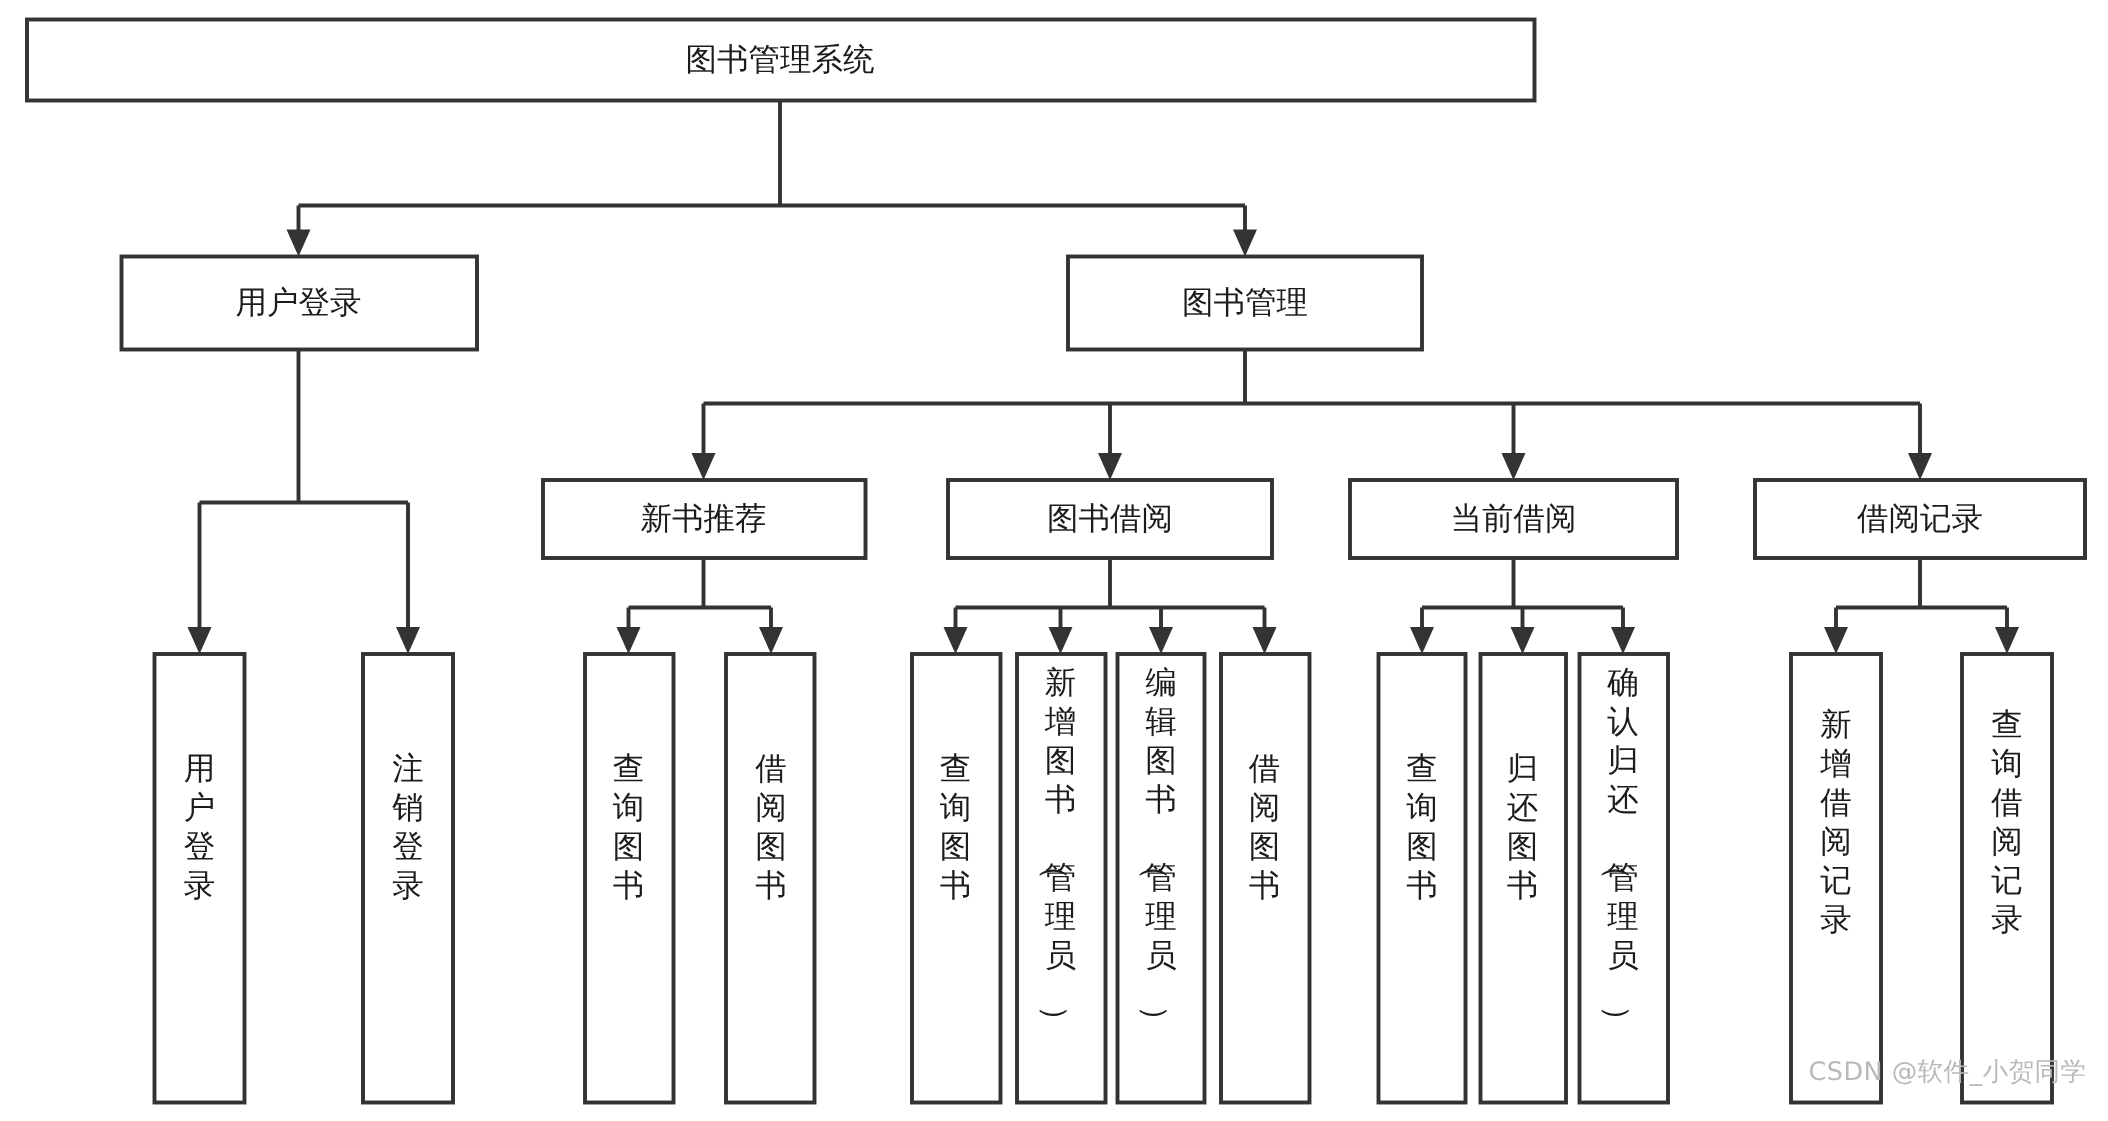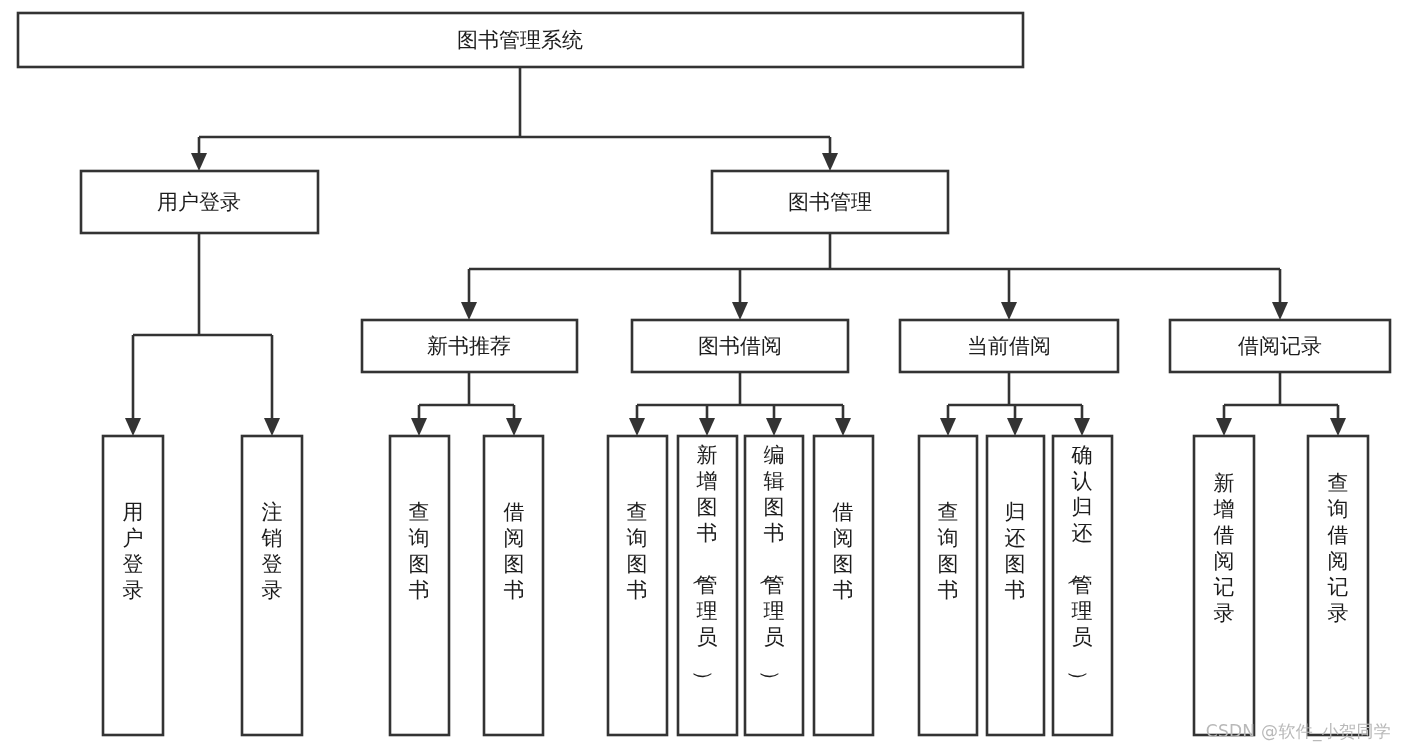--- a/index.html
+++ b/index.html
@@ -51,21 +51,21 @@
   }
   .node-label-vertical {
     fill: #1c1c1c;
     font-family: "DejaVu Sans", "Liberation Sans", sans-serif;
     font-size: 21px;
     text-anchor: middle;
   }
   .watermark {
     position: absolute;
     right: 14px;
-    bottom: 4px;
+    bottom: 21px;
     color: #b9b9b9;
     font-size: 17px;
     font-family: "DejaVu Sans", "Liberation Sans", sans-serif;
     white-space: nowrap;
     letter-spacing: 0.3px;
     pointer-events: none;
   }
 </style>
 </head>
 <body>

